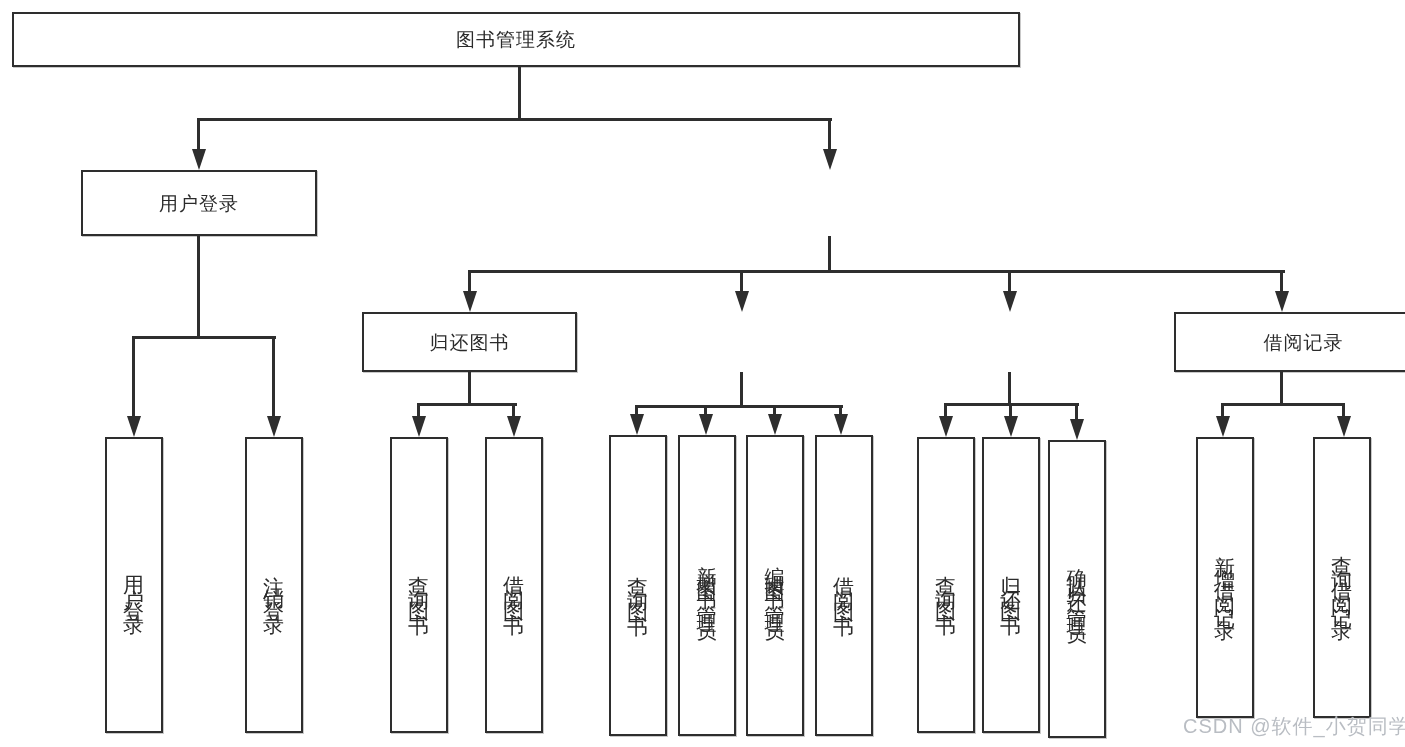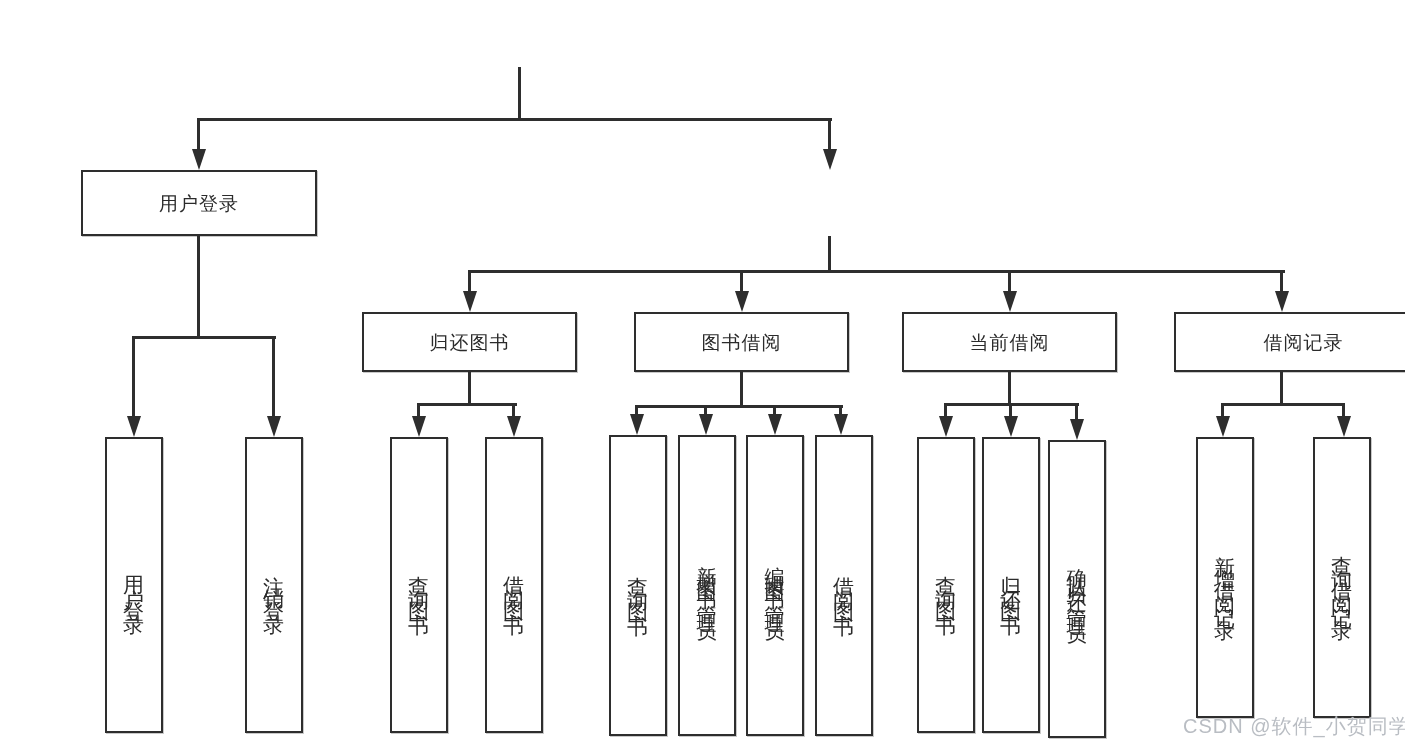--- a/index.html
+++ b/index.html
@@ -153,20 +153,23 @@
     text-shadow: 0 0 1px #ffffff;
     letter-spacing: 1px;
     white-space: nowrap;
   }
 </style>
 </head>
 <body>
 
 <div class="stage">
 
+  <div class="box hbox" id="n-root">
+    <span>图书管理系统</span>
+  </div>
 
   <div class="vl" id="c-root-stem"></div>
   <div class="hl" id="c-root-bar"></div>
   <div class="vl" id="c-d-ul"></div>
   <div class="ar" id="c-a-ul"></div>
   <div class="vl" id="c-d-bm"></div>
   <div class="ar" id="c-a-bm"></div>
 
   <div class="box hbox" id="n-user-login">
     <span>用户登录</span>
@@ -192,26 +195,20 @@
   <div class="ar" id="c-l3-a1"></div>
   <div class="vl" id="c-l3-d2"></div>
   <div class="ar" id="c-l3-a2"></div>
   <div class="vl" id="c-l3-d3"></div>
   <div class="ar" id="c-l3-a3"></div>
   <div class="vl" id="c-l3-d4"></div>
   <div class="ar" id="c-l3-a4"></div>
 
   <div class="box hbox" id="n-new-book">
     <span>归还图书</span>
-  </div>
-  <div class="box hbox" id="n-bk-borrow">
-    <span>图书借阅</span>
-  </div>
-  <div class="box hbox" id="n-cur-borrow">
-    <span>当前借阅</span>
   </div>
   <div class="box hbox" id="n-rec">
     <span>借阅记录</span>
   </div>
 
   <div class="vl" id="c-nb-stem"></div>
   <div class="hl" id="c-nb-bar"></div>
   <div class="vl" id="c-nb-d1"></div>
   <div class="ar" id="c-nb-a1"></div>
   <div class="vl" id="c-nb-d2"></div>

